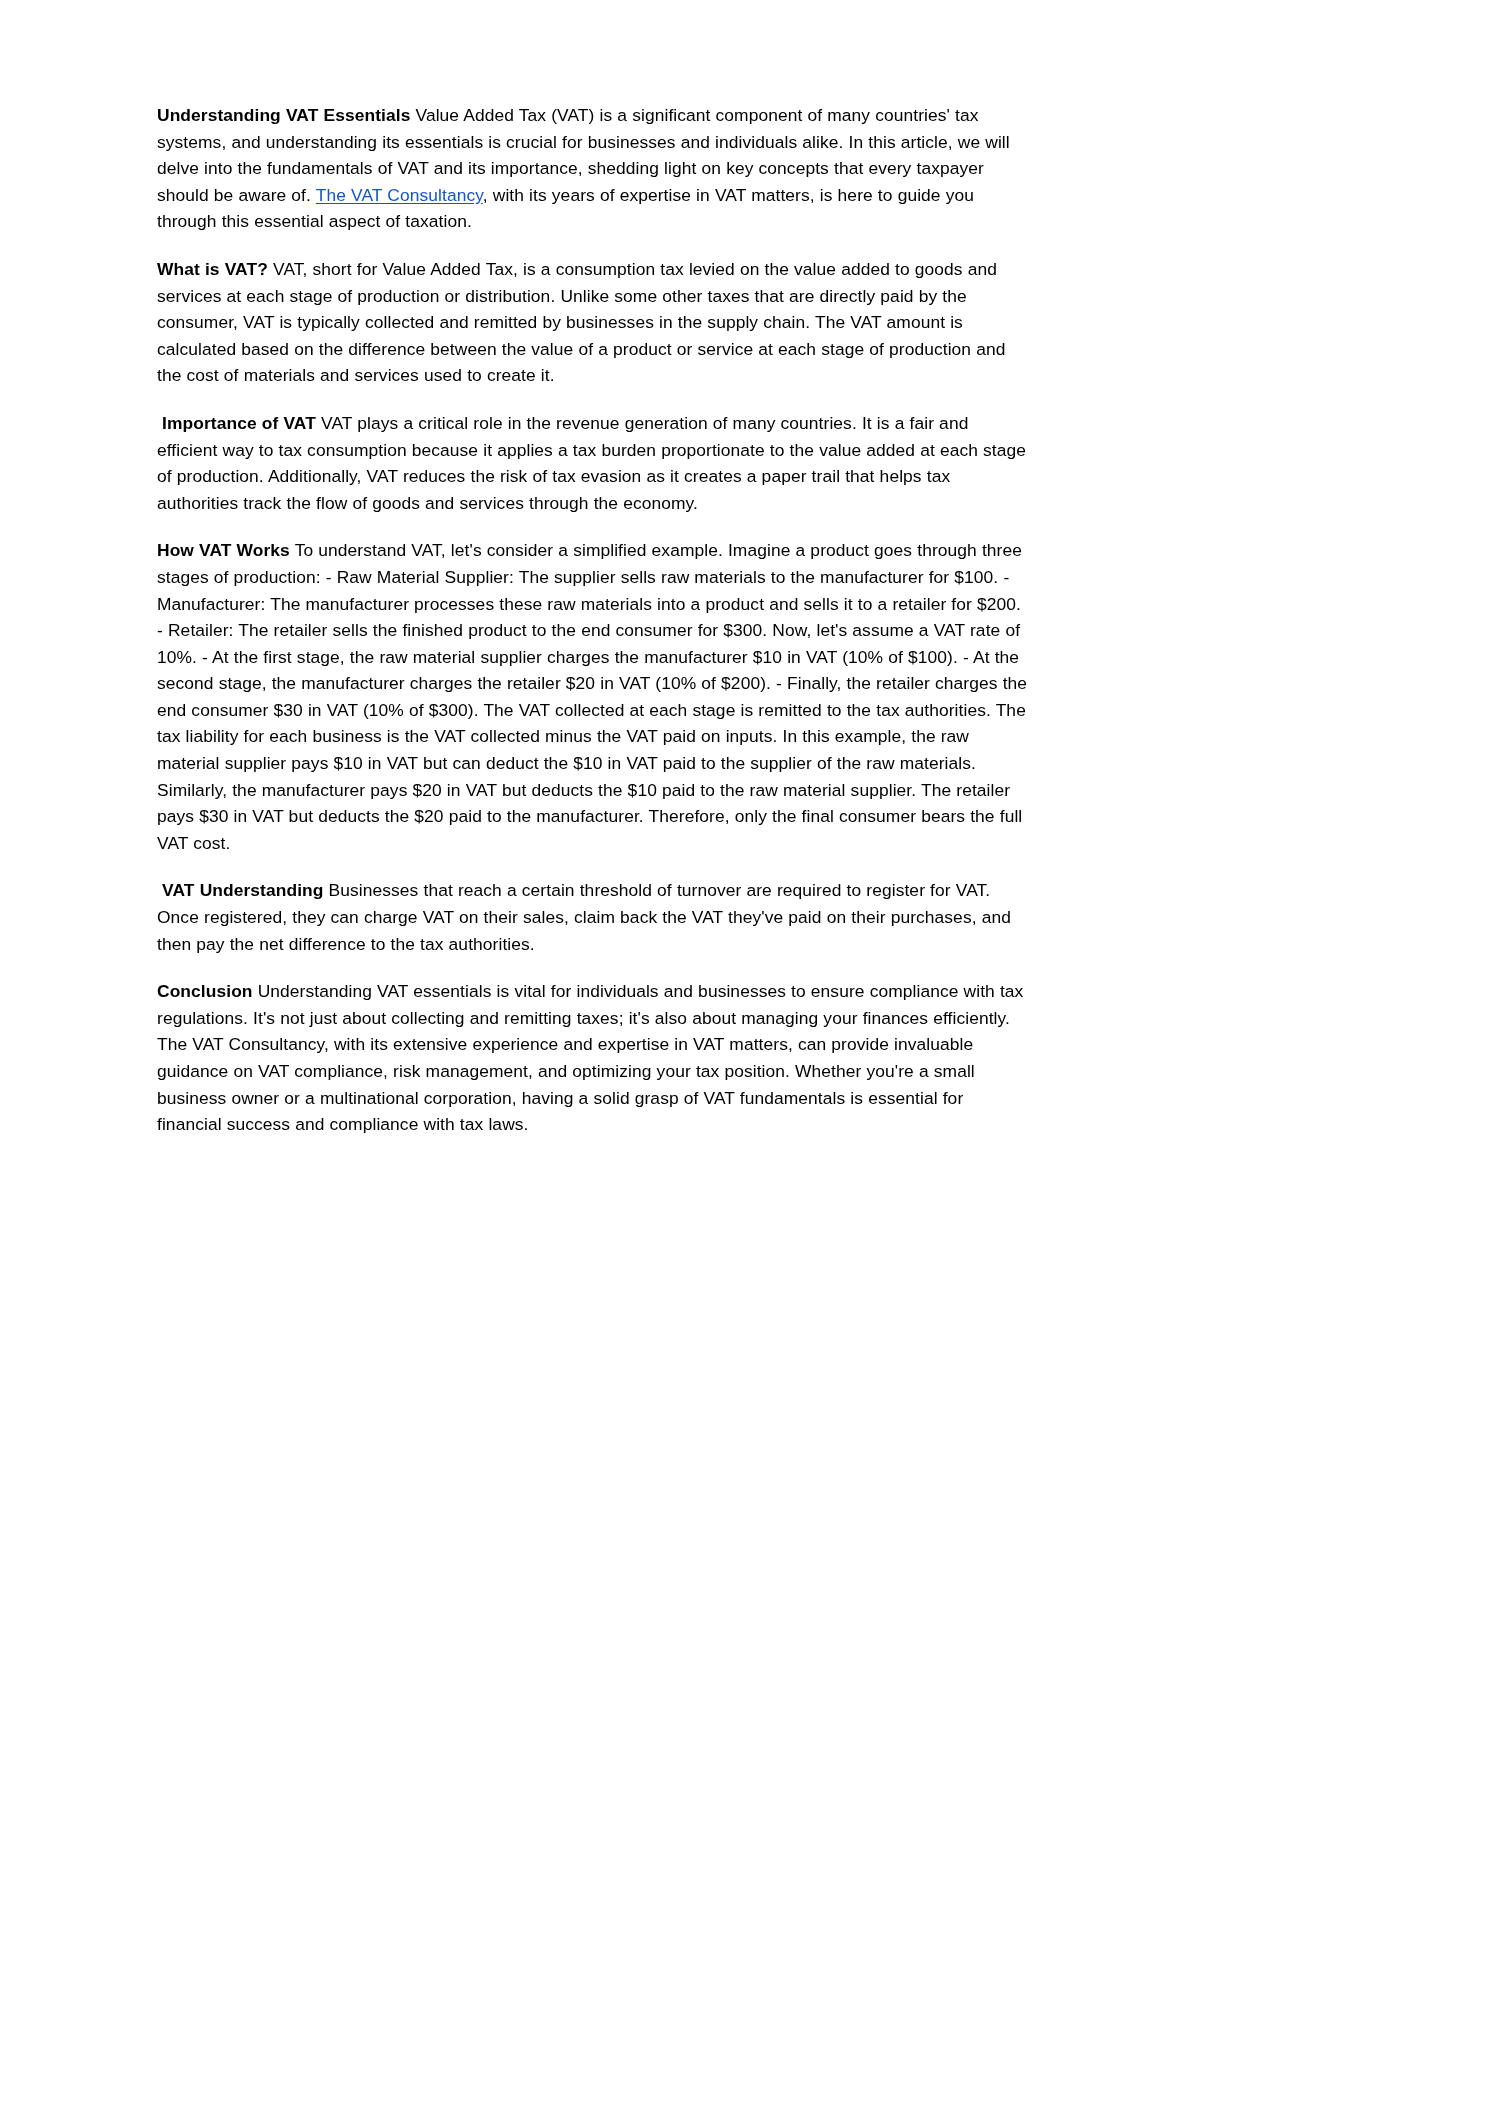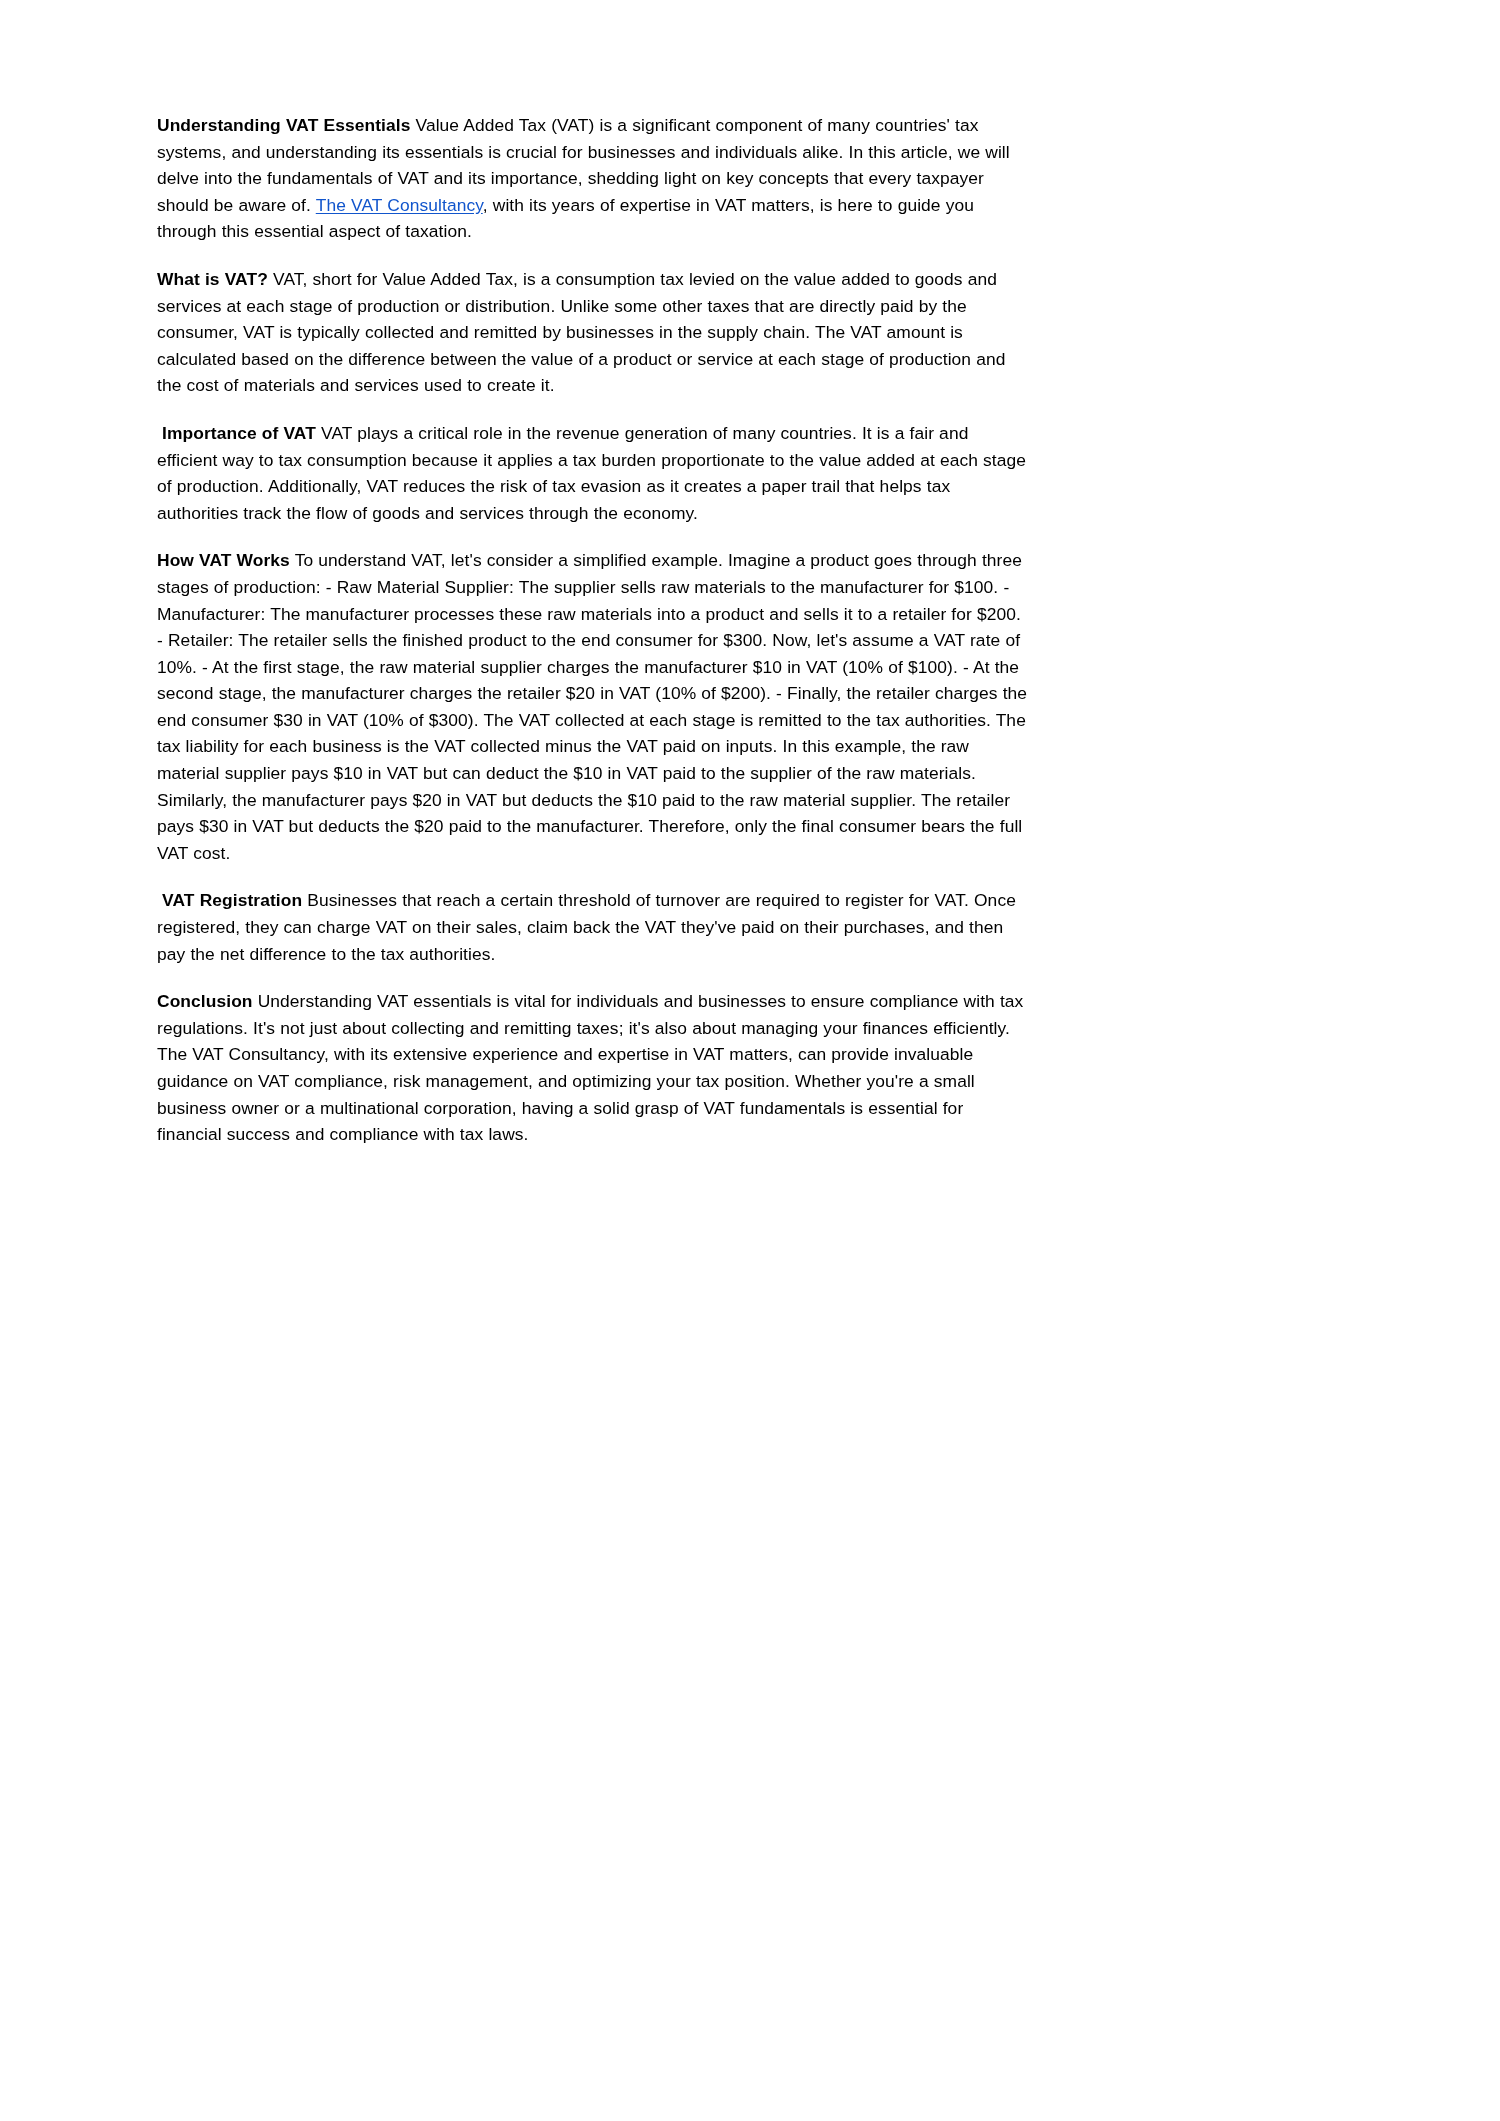--- a/index.html
+++ b/index.html
@@ -23,21 +23,21 @@
     box-sizing: border-box;
     overflow: hidden;
   }
   .content {
     position: absolute;
     left: 157px;
     top: 100px;
     width: 872px;
   }
   p.para {
-    margin: 12px 0 21px 0;
+    margin: 2px 0 21px 0;
     font-size: 17.4px;
     line-height: 26.6px;
     color: #000000;
     text-align: left;
     letter-spacing: 0.005em;
     word-spacing: 0.01em;
     white-space: pre-wrap;
   }
   p.para:last-child {
     margin-bottom: 0;
@@ -58,18 +58,18 @@
   <div class="content">
 
     <p class="para"><span class="lead">Understanding VAT Essentials</span><span> Value Added Tax (VAT) is a significant component of many countries' tax systems, and understanding its essentials is crucial for businesses and individuals alike. In this article, we will delve into the fundamentals of VAT and its importance, shedding light on key concepts that every taxpayer should be aware of. </span><a class="doclink" href="#">The VAT Consultancy</a><span>, with its years of expertise in VAT matters, is here to guide you through this essential aspect of taxation.</span></p>
 
     <p class="para"><span class="lead">What is VAT?</span><span> VAT, short for Value Added Tax, is a consumption tax levied on the value added to goods and services at each stage of production or distribution. Unlike some other taxes that are directly paid by the consumer, VAT is typically collected and remitted by businesses in the supply chain. The VAT amount is calculated based on the difference between the value of a product or service at each stage of production and the cost of materials and services used to create it.</span></p>
 
     <p class="para"><span> </span><span class="lead">Importance of VAT</span><span> VAT plays a critical role in the revenue generation of many countries. It is a fair and efficient way to tax consumption because it applies a tax burden proportionate to the value added at each stage of production. Additionally, VAT reduces the risk of tax evasion as it creates a paper trail that helps tax authorities track the flow of goods and services through the economy.</span></p>
 
     <p class="para"><span class="lead">How VAT Works</span><span> To understand VAT, let's consider a simplified example. Imagine a product goes through three stages of production: - Raw Material Supplier: The supplier sells raw materials to the manufacturer for $100. - Manufacturer: The manufacturer processes these raw materials into a product and sells it to a retailer for $200. - Retailer: The retailer sells the finished product to the end consumer for $300. Now, let's assume a VAT rate of 10%. - At the first stage, the raw material supplier charges the manufacturer $10 in VAT (10% of $100). - At the second stage, the manufacturer charges the retailer $20 in VAT (10% of $200). - Finally, the retailer charges the end consumer $30 in VAT (10% of $300). The VAT collected at each stage is remitted to the tax authorities. The tax liability for each business is the VAT collected minus the VAT paid on inputs. In this example, the raw material supplier pays $10 in VAT but can deduct the $10 in VAT paid to the supplier of the raw materials. Similarly, the manufacturer pays $20 in VAT but deducts the $10 paid to the raw material supplier. The retailer pays $30 in VAT but deducts the $20 paid to the manufacturer. Therefore, only the final consumer bears the full VAT cost.</span></p>
 
-    <p class="para"><span> </span><span class="lead">VAT Registration</span><span> Businesses that reach a certain threshold of turnover are required to register for VAT. Once registered, they can charge VAT on their sales, claim back the VAT they've paid on their purchases, and then pay the net difference to the tax authorities.</span></p>
+    <p class="para"><span> </span><span class="lead">VAT Understanding</span><span> Businesses that reach a certain threshold of turnover are required to register for VAT. Once registered, they can charge VAT on their sales, claim back the VAT they've paid on their purchases, and then pay the net difference to the tax authorities.</span></p>
 
     <p class="para"><span class="lead">Conclusion</span><span> Understanding VAT essentials is vital for individuals and businesses to ensure compliance with tax regulations. It's not just about collecting and remitting taxes; it's also about managing your finances efficiently. The VAT Consultancy, with its extensive experience and expertise in VAT matters, can provide invaluable guidance on VAT compliance, risk management, and optimizing your tax position. Whether you're a small business owner or a multinational corporation, having a solid grasp of VAT fundamentals is essential for financial success and compliance with tax laws.</span></p>
 
   </div>
 </div>
 
 </body></html>

